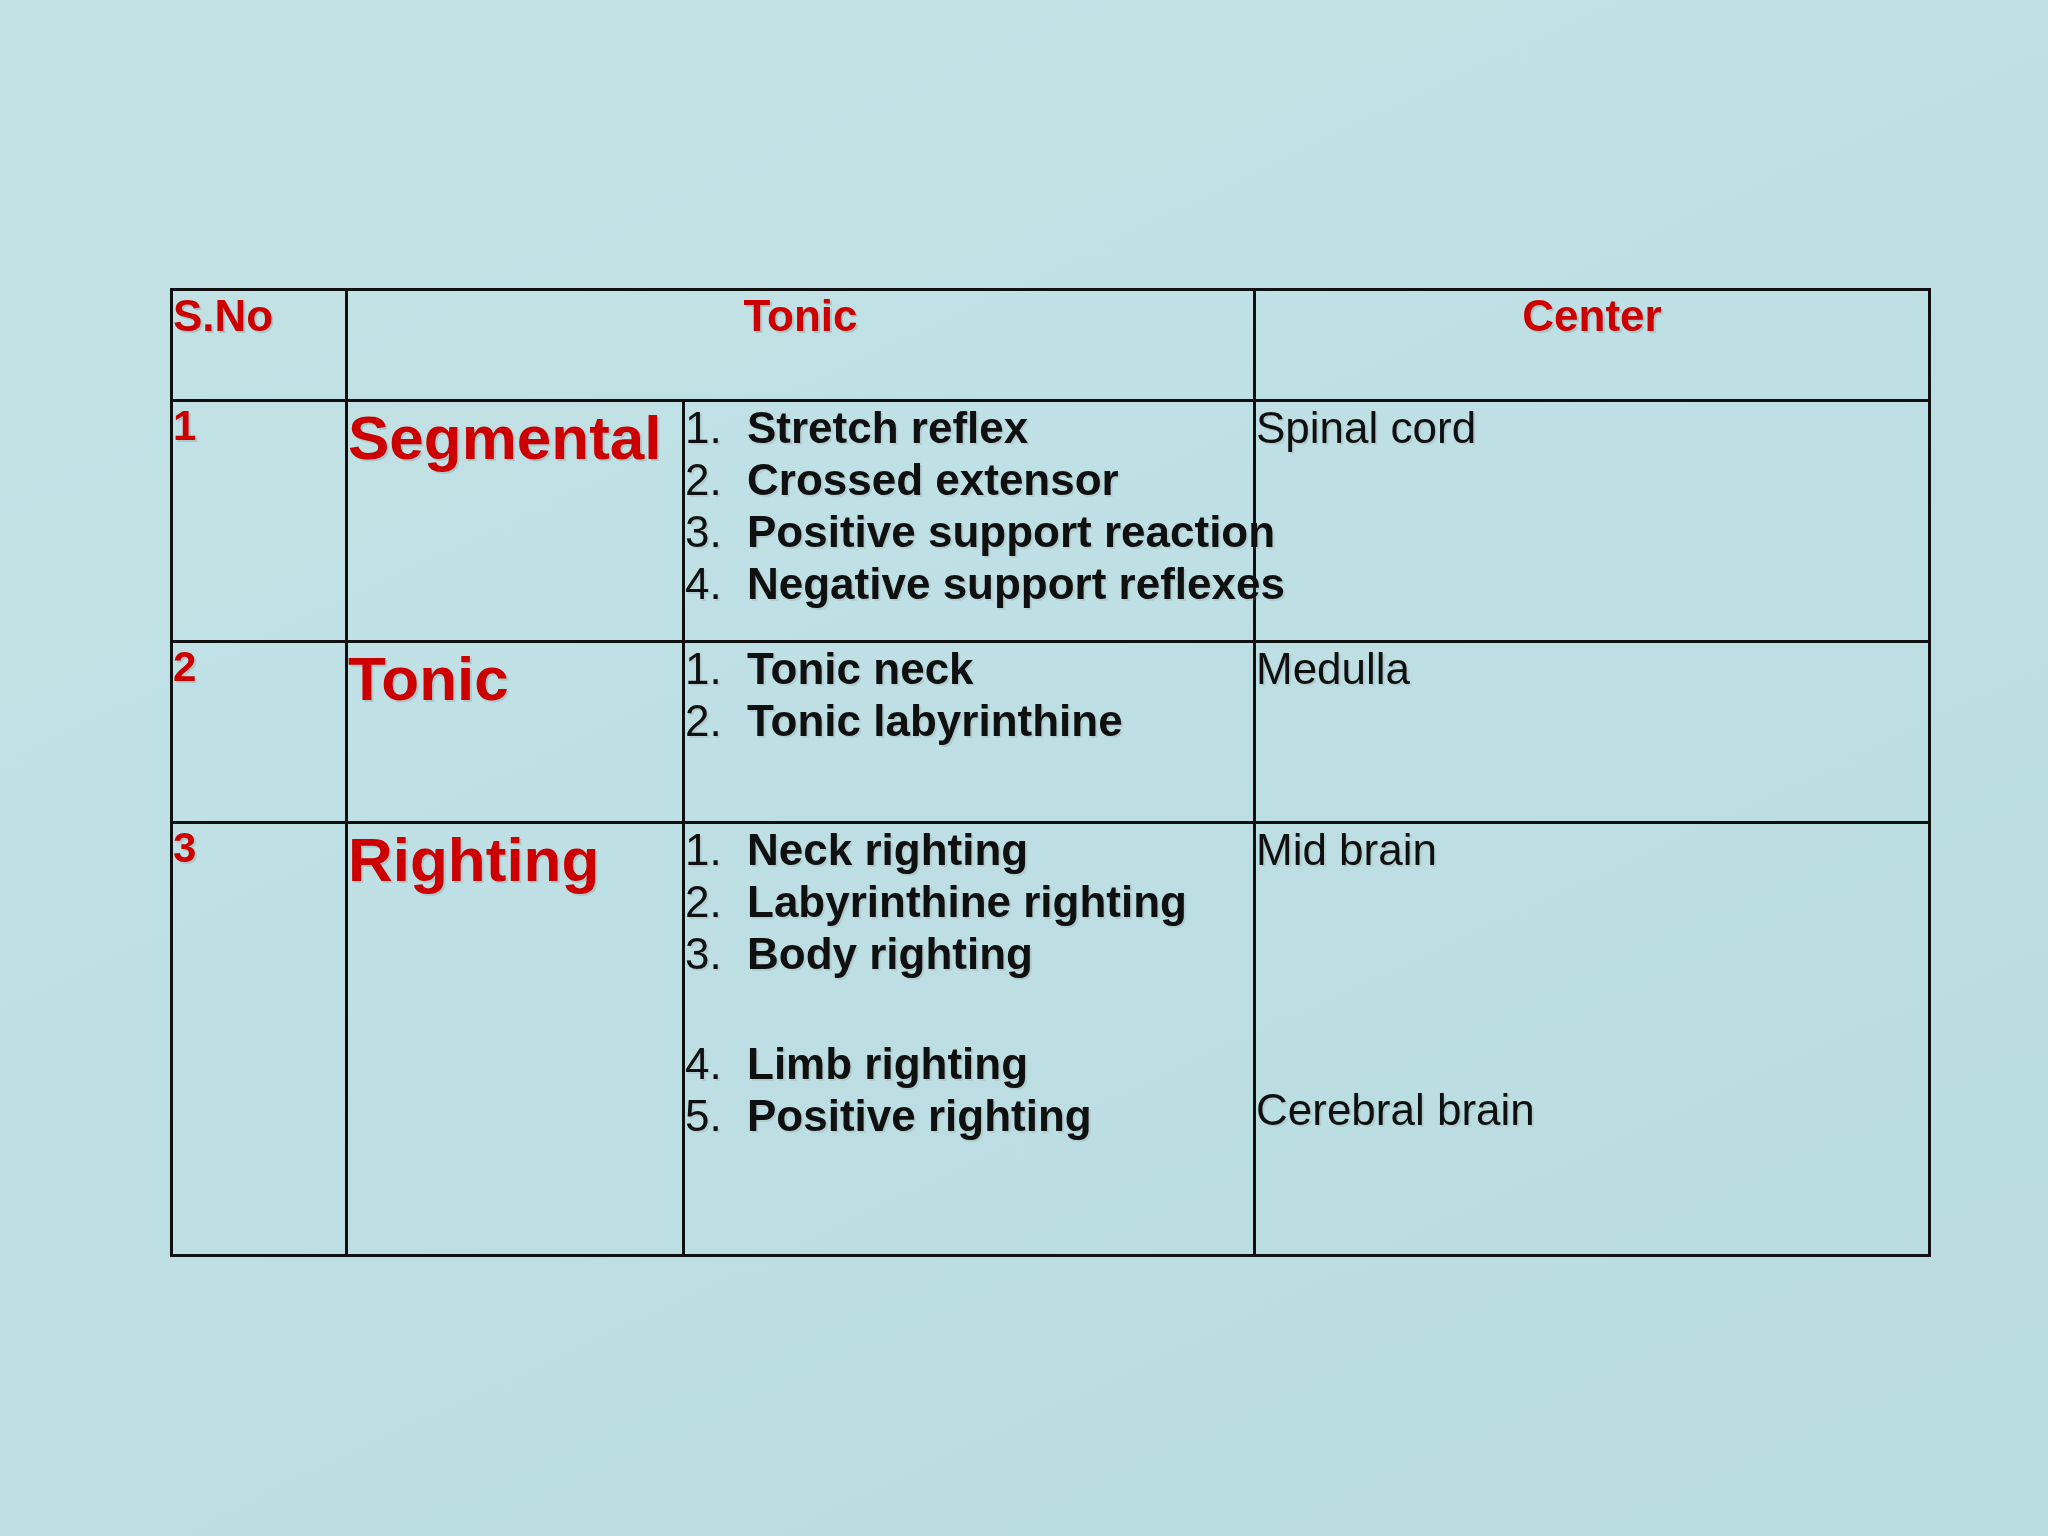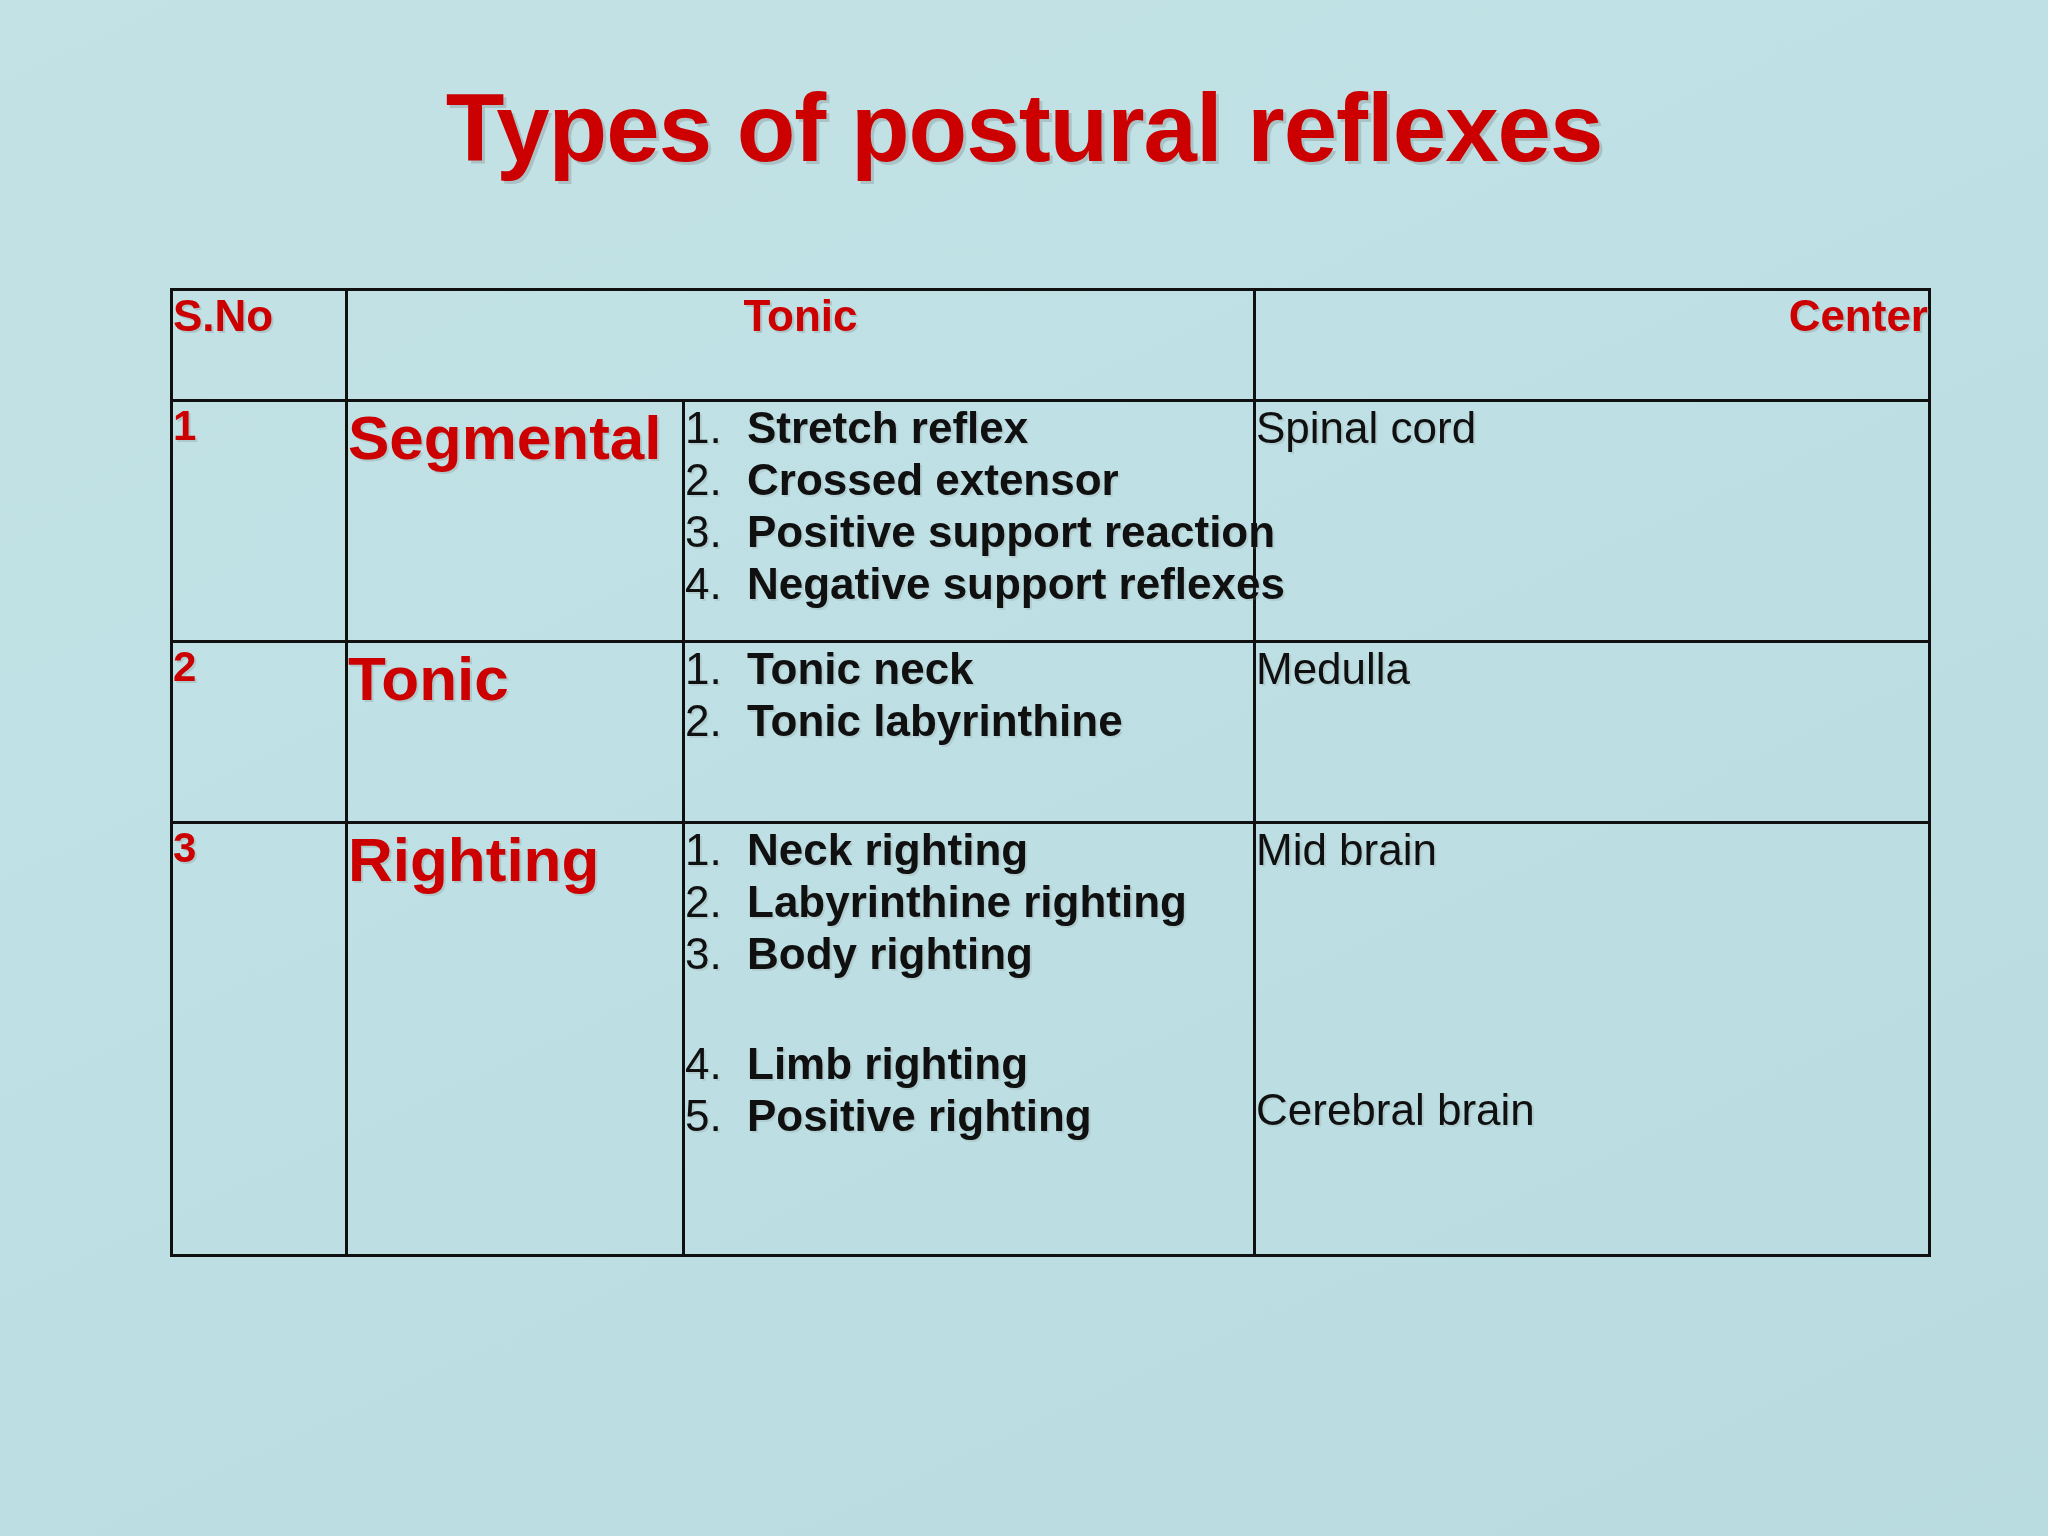--- a/index.html
+++ b/index.html
@@ -76,21 +76,21 @@
   }
   .head-sno {
     padding: 26px 0 0 18px;
     text-align: left;
   }
   .head-types {
     text-align: center;
     padding-top: 26px;
   }
   .head-center {
-    text-align: right;
+    text-align: center;
     padding: 26px 0 0 22px;
   }
 
   .cell-sno {
     color: #cc0000;
     font-weight: bold;
     font-size: 42px;
     padding: 20px 0 0 18px;
     text-shadow: 2px 2px 0 rgba(120,130,130,0.25);
   }
@@ -145,21 +145,20 @@
 
   .row1 td { height: 238px; }
   .row2 td { height: 178px; }
   .row3 td { height: 430px; }
 </style>
 </head>
 <body>
 
 <div class="slide">
 
-  <div class="slide-title">Types of postural reflexes</div>
 
   <div class="table-wrap">
     <table class="reflex-table">
       <colgroup>
         <col class="c-sno">
         <col class="c-name">
         <col class="c-list">
         <col class="c-center">
       </colgroup>
       <thead>

